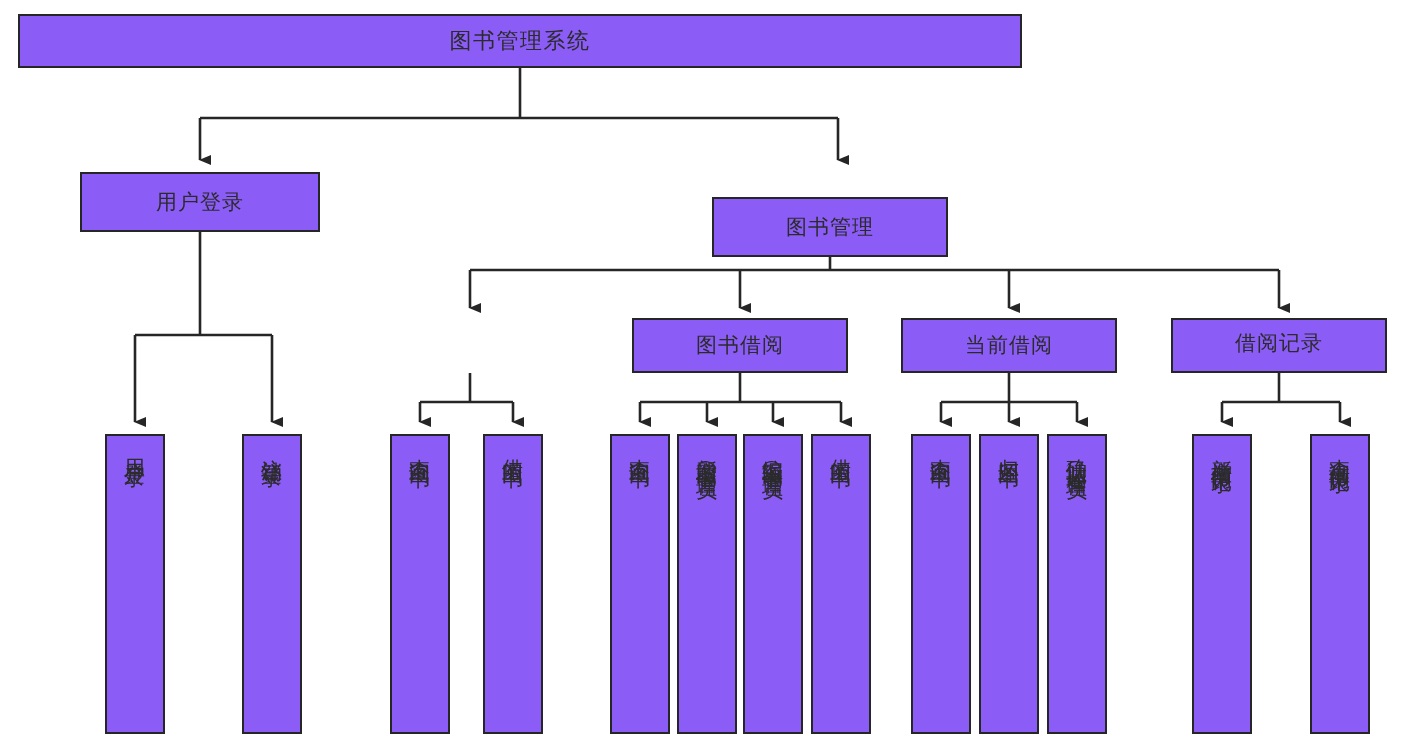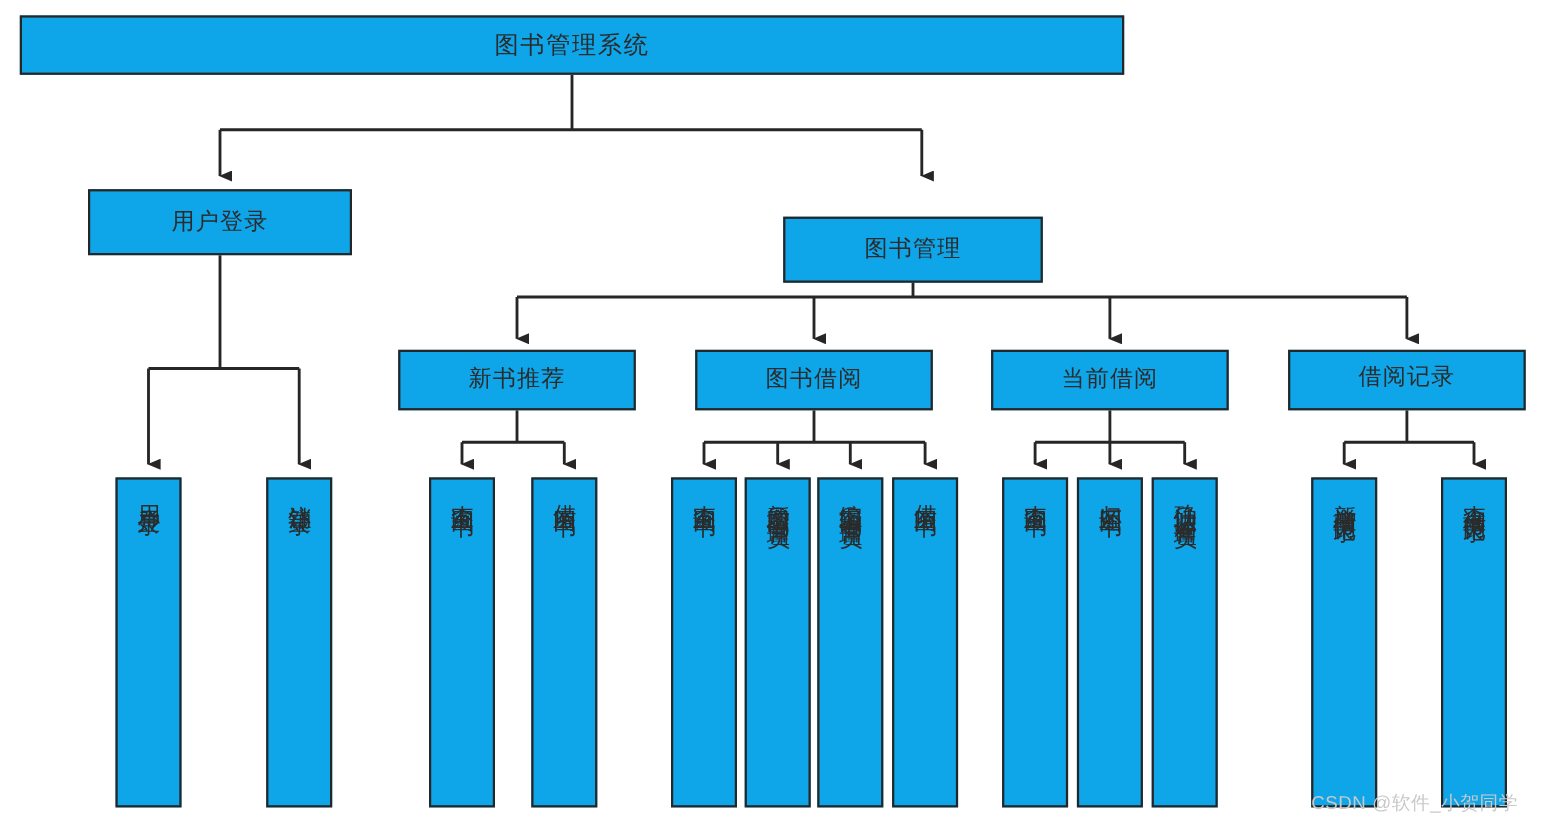--- a/index.html
+++ b/index.html
@@ -22,21 +22,21 @@
     left: 0;
     top: 0;
     width: 1405px;
     height: 747px;
     pointer-events: none;
   }
   .node {
     position: absolute;
     box-sizing: border-box;
     border: 2px solid #262626;
-    background: #0ea5e9;
+    background: #8b5cf6;
     display: flex;
     align-items: center;
     justify-content: center;
     color: #2b2b2b;
   }
   .node .label {
     display: block;
     text-align: center;
     line-height: 1.18;
     white-space: nowrap;
@@ -131,23 +131,20 @@
     <span class="label">图书管理系统</span>
   </div>
 
   <div class="node h" style="left:80px; top:172px; width:240px; height:60px;">
     <span class="label">用户登录</span>
   </div>
   <div class="node h" style="left:712px; top:172px; width:236px; height:60px;margin-top:25px;">
     <span class="label">图书管理</span>
   </div>
 
-  <div class="node h" style="left:362px; top:318px; width:216px; height:55px;">
-    <span class="label">新书推荐</span>
-  </div>
   <div class="node h" style="left:901px; top:318px; width:216px; height:55px;">
     <span class="label">当前借阅</span>
   </div>
   <div class="node h" style="left:632px; top:318px; width:216px; height:55px;">
     <span class="label">图书借阅</span>
   </div>
   <div class="node h" style="left:1171px; top:318px; width:216px; height:55px;font-family:Liberation Mono, monospace;">
     <span class="label">借阅记录</span>
   </div>
 
@@ -188,15 +185,14 @@
     <span class="label">确认归还（管理员）</span>
   </div>
 
   <div class="node v" style="left:1192px; top:434px; width:60px; height:300px;">
     <span class="label">新增借阅记录</span>
   </div>
   <div class="node v" style="left:1310px; top:434px; width:60px; height:300px;">
     <span class="label">查询借阅记录</span>
   </div>
 
-  <div class="watermark" style="left:1192px; top:718px;">CSDN @软件_小贺同学</div>
 
 </div>
 
 </body></html>

